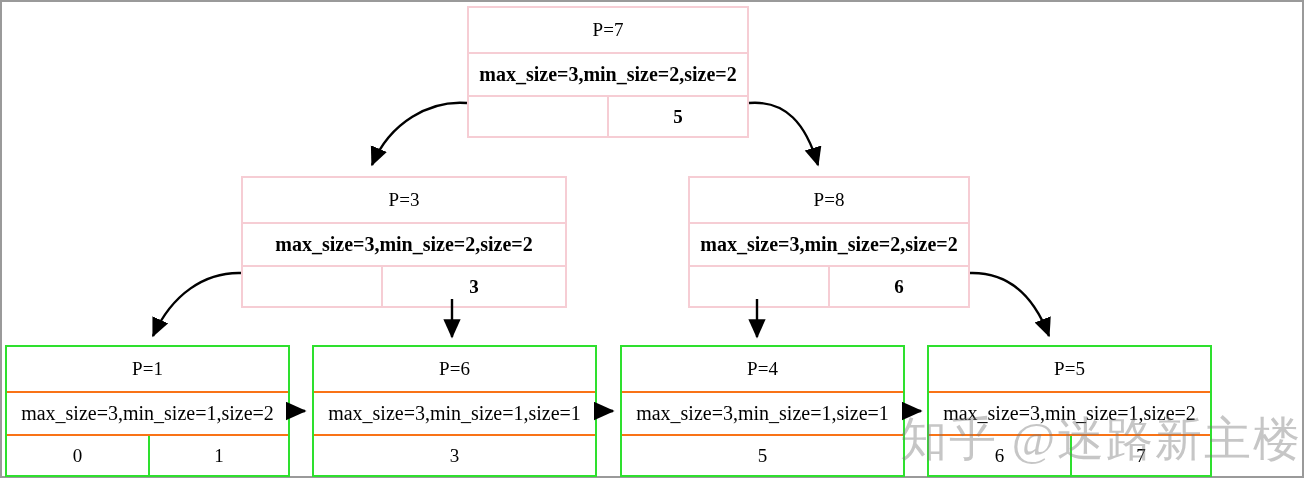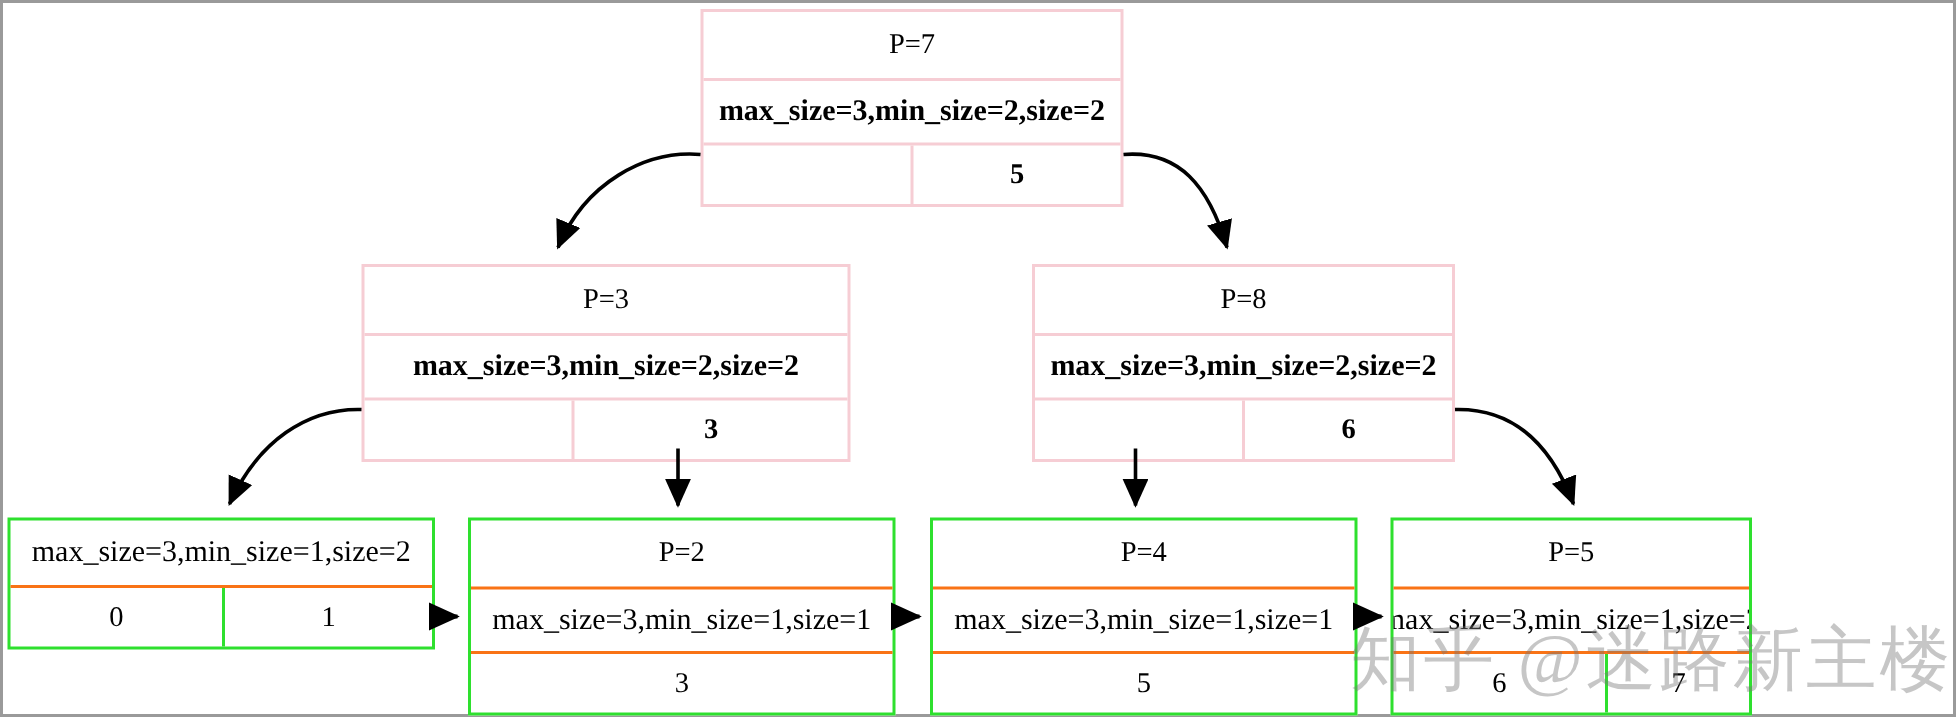--- a/index.html
+++ b/index.html
@@ -134,32 +134,35 @@
     <div class="row row-meta">
       <div class="cell grow">max_size=3,min_size=2,size=2</div>
     </div>
     <div class="row row-keys">
       <div class="cell" style="width:138px;"></div>
       <div class="cell grow">6</div>
     </div>
   </div>
 
   <div class="node leaf" style="left:5px; top:345px; width:285px;">
+    <div class="row row-title">
+      <div class="cell grow">P=1</div>
+    </div>
     <div class="row row-meta">
       <div class="cell grow">max_size=3,min_size=1,size=2</div>
     </div>
     <div class="row row-keys">
       <div class="cell" style="width:141px;">0</div>
       <div class="cell grow">1</div>
     </div>
   </div>
 
   <div class="node leaf" style="left:312px; top:345px; width:285px;">
     <div class="row row-title">
-      <div class="cell grow">P=2</div>
+      <div class="cell grow">P=6</div>
     </div>
     <div class="row row-meta">
       <div class="cell grow">max_size=3,min_size=1,size=1</div>
     </div>
     <div class="row row-keys">
       <div class="cell grow">3</div>
     </div>
   </div>
 
   <div class="node leaf" style="left:620px; top:345px; width:285px;">
@@ -167,21 +170,21 @@
       <div class="cell grow">P=4</div>
     </div>
     <div class="row row-meta">
       <div class="cell grow">max_size=3,min_size=1,size=1</div>
     </div>
     <div class="row row-keys">
       <div class="cell grow">5</div>
     </div>
   </div>
 
-  <div class="node leaf" style="left:927px; top:345px; width:241px;">
+  <div class="node leaf" style="left:927px; top:345px; width:285px;">
     <div class="row row-title">
       <div class="cell grow">P=5</div>
     </div>
     <div class="row row-meta">
       <div class="cell grow">max_size=3,min_size=1,size=2</div>
     </div>
     <div class="row row-keys">
       <div class="cell" style="width:141px;">6</div>
       <div class="cell grow">7</div>
     </div>

